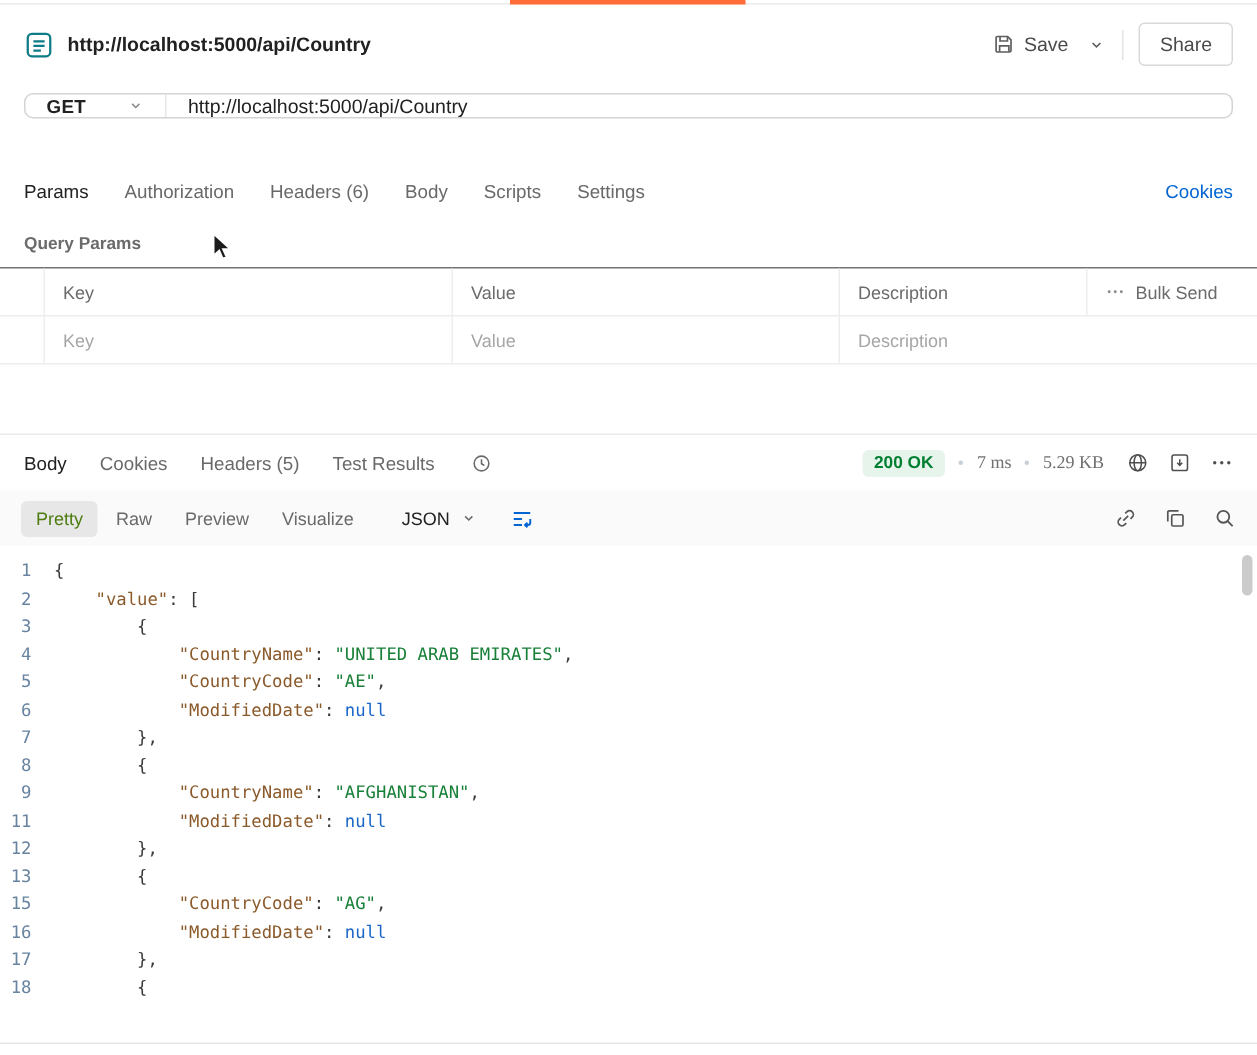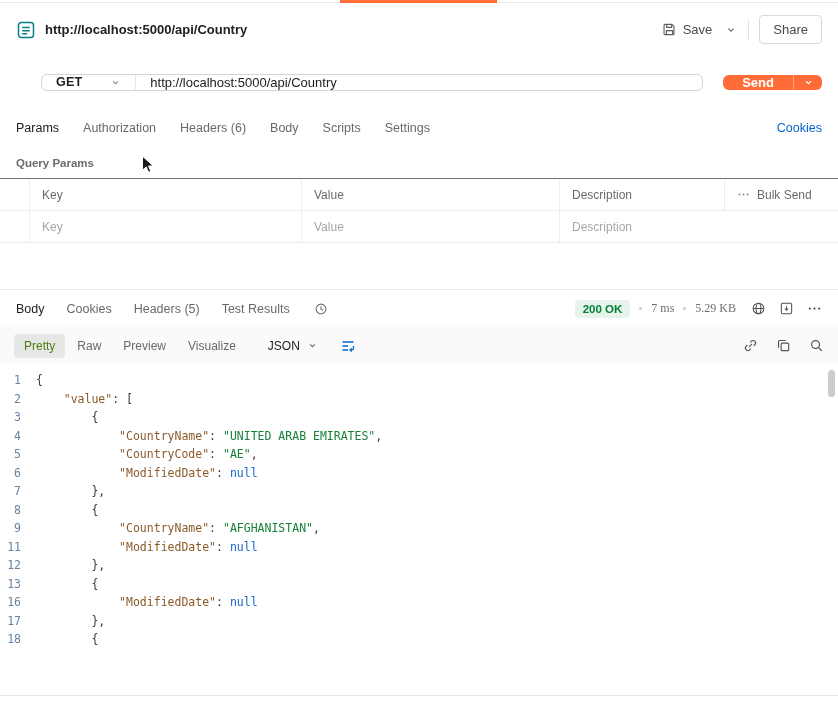--- a/index.html
+++ b/index.html
@@ -23,21 +23,21 @@
   .req-title { display: flex; align-items: center; gap: 9px; }
   .req-title .title-text { font-size: 13px; font-weight: 700; color: #212121; }
   .method-icon { width: 20px; height: 20px; }
   .header-actions { display: flex; align-items: center; color: #4A4A4A; }
   .ghost-btn { display: flex; align-items: center; gap: 6px; padding: 6px 8px; border-radius: 4px; font-size: 13px; color: #4A4A4A; cursor: pointer; background: transparent; border: none; font-family: inherit; }
   .caret-btn { padding: 6px 5px; border: none; background: transparent; cursor: pointer; }
   .v-divider { width: 1px; height: 20px; background: #E3E3E3; margin: 0 10px 0 6px; }
   .share-btn { display: flex; align-items: center; gap: 6px; padding: 6px 13px; border: 1px solid #D9D9D9; border-radius: 4px; background: #fff; font-size: 13px; color: #4A4A4A; cursor: pointer; font-family: inherit; }
 
   
-  .url-row { display: flex; align-items: center; gap: 20px; padding: 0 16px; margin-top: 8px; height: 40px; margin-left: 25px; }
+  .url-row { display: flex; align-items: flex-start; gap: 20px; padding: 0 16px; margin-top: 8px; height: 40px; }
   .url-box { flex: 1; display: flex; align-items: center; border: 1px solid #D4D4D4; border-radius: 6px; background: #fff; overflow: hidden; }
   .method-select { display: flex; align-items: center; gap: 28px; padding: 0 14px; cursor: pointer; height: 100%; }
   .method-select .method-label { font-size: 12.5px; font-weight: 700; color: #212121; letter-spacing: .2px; }
   .url-box .divider { width: 1px; align-self: stretch; background: #E6E6E6; }
   .url-input { flex: 1; border: none; outline: none; font-size: 13px; color: #212121; padding: 0 14px; font-family: inherit; background: transparent; }
   .send-btn { display: flex; align-items: stretch; background: #FF6C37; border-radius: 6px; overflow: hidden; cursor: pointer; }
   .send-main { display: flex; align-items: center; padding: 0 19px; color: #fff; font-weight: 700; font-size: 13px; }
   .send-caret { width: 29px; display: flex; align-items: center; justify-content: center; border-left: 1px solid rgba(255,255,255,.35); }
 
   
@@ -141,32 +141,20 @@
     <div class="method-select">
       <span class="method-label">GET</span>
       <span>
         <svg width="11" height="11" viewBox="0 0 16 16" fill="none" stroke="#8A8A8A" stroke-width="1.5">
             <path d="M4.5 6.2 8 9.7l3.5-3.5"></path>
           </svg>
       </span>
     </div>
     <div class="divider"></div>
     <input class="url-input" type="text" value="http://localhost:5000/api/Country" style="">
-  </div>
-  <div class="send-btn">
-    <div class="send-main">
-      <span>Send</span>
-    </div>
-    <div class="send-caret">
-      <span>
-        <svg width="11" height="11" viewBox="0 0 16 16" fill="none" stroke="#ffffff" stroke-width="1.6">
-            <path d="M4.5 6.2 8 9.7l3.5-3.5"></path>
-          </svg>
-      </span>
-    </div>
   </div>
 </div>
 
 <div class="tabs-row">
   <span class="tab active">Params</span>
   <span class="tab">Authorization</span>
   <span class="tab">Headers (6)</span>
   <span class="tab">Body</span>
   <span class="tab">Scripts</span>
   <span class="tab">Settings</span>
@@ -348,20 +336,24 @@
         </div>
         <div class="code-line">
           <span class="line-num">12</span>
           <span class="line-content"><span class="t-p">        },</span></span>
         </div>
         <div class="code-line">
           <span class="line-num">13</span>
           <span class="line-content"><span class="t-p">        {</span></span>
         </div>
         <div class="code-line">
+          <span class="line-num">15</span>
+          <span class="line-content"><span class="t-p">            </span><span class="t-k">"CountryCode"</span><span class="t-p">: </span><span class="t-s">"AG"</span><span class="t-p">,</span></span>
+        </div>
+        <div class="code-line">
           <span class="line-num">16</span>
           <span class="line-content"><span class="t-p">            </span><span class="t-k">"ModifiedDate"</span><span class="t-p">: </span><span class="t-n">null</span></span>
         </div>
         <div class="code-line">
           <span class="line-num">17</span>
           <span class="line-content"><span class="t-p">        },</span></span>
         </div>
         <div class="code-line">
           <span class="line-num">18</span>
           <span class="line-content"><span class="t-p">        {</span></span>

